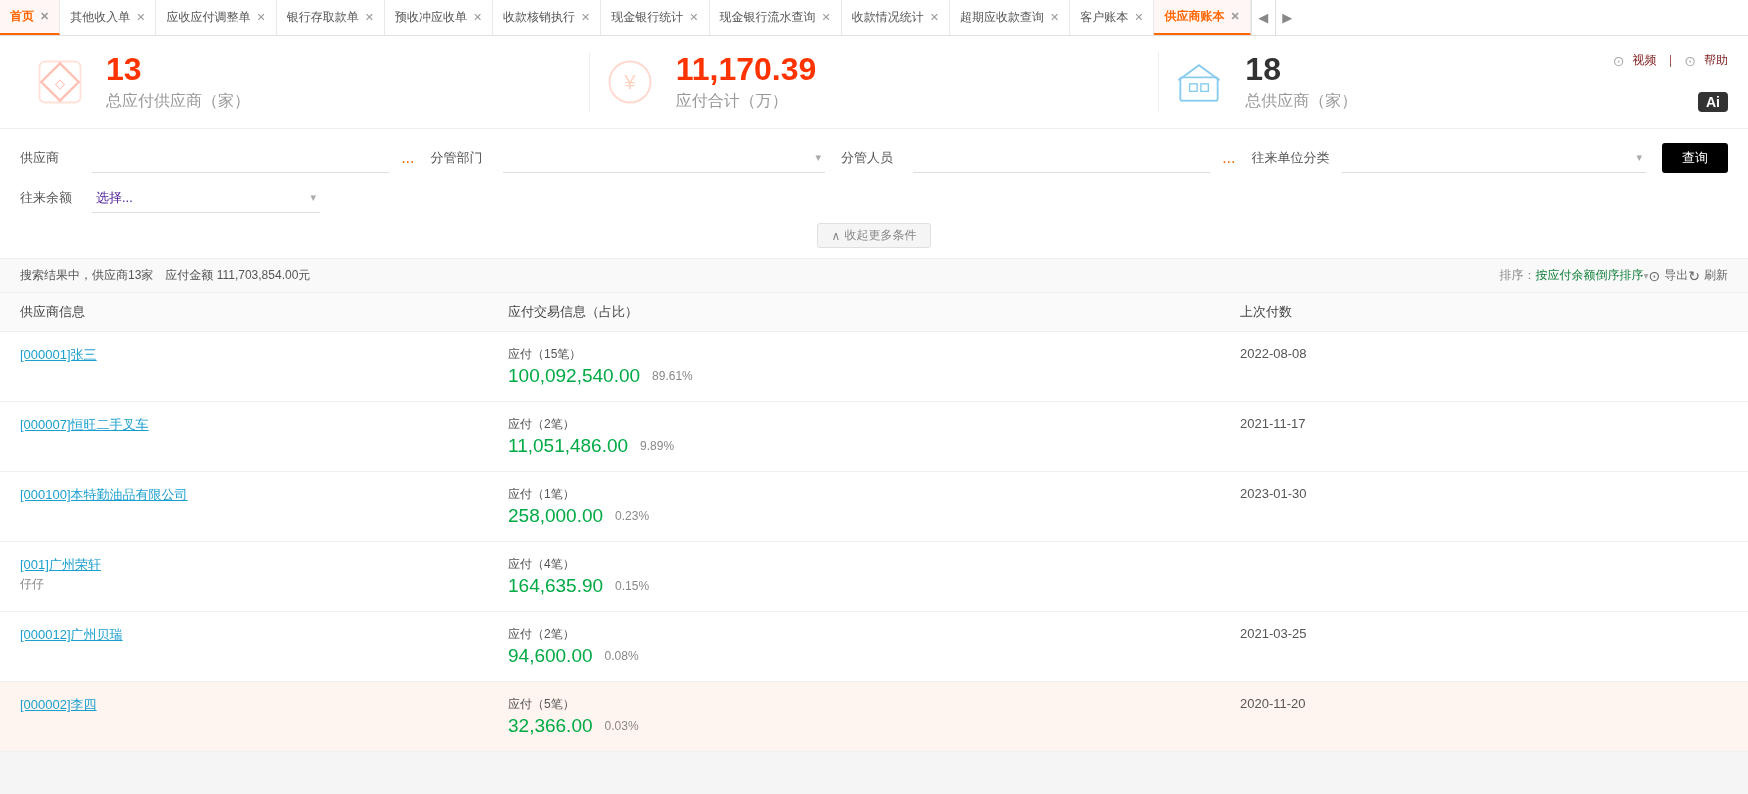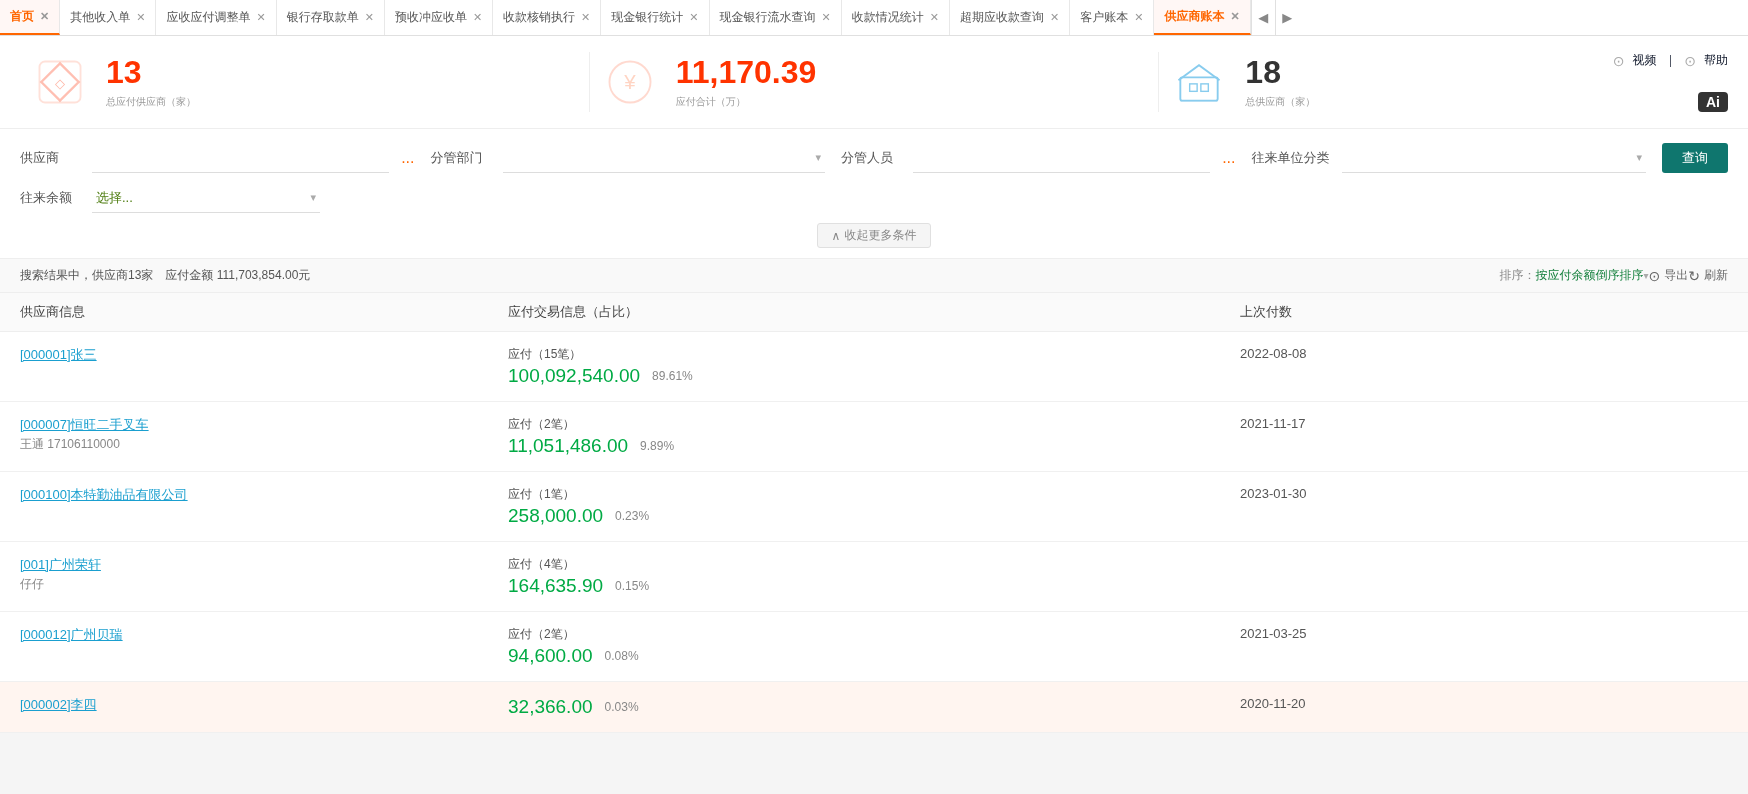--- a/index.html
+++ b/index.html
@@ -64,32 +64,32 @@
       margin-right: 16px;
       flex-shrink: 0;
       display: flex;
       align-items: center;
       justify-content: center;
     }
     .stat-icon svg { width: 56px; height: 56px; }
     .stat-info {}
     .stat-number { font-size: 32px; font-weight: bold; color: #ff3300; line-height: 1.1; }
     .stat-number-black { font-size: 32px; font-weight: bold; color: #333; line-height: 1.1; }
-    .stat-label { font-size: 10px; color: #999; margin-top: 4px; }
+    .stat-label { font-size: 16px; color: #999; margin-top: 4px; }
     .top-right-links {
       position: absolute;
       right: 20px;
       top: 16px;
       font-size: 12px;
       color: #888;
       display: flex;
       align-items: center;
       gap: 8px;
     }
-    .top-right-links span { cursor: pointer; color: #0f172a; }
+    .top-right-links span { cursor: pointer; color: #7f1d1d; }
     .divider-v { color: #ccc; }
 
     
     .filter-area {
       background: #fff;
       padding: 14px 20px 10px;
       border-bottom: 1px solid #eee;
     }
     .filter-row {
       display: flex;
@@ -130,25 +130,25 @@
       font-size: 13px;
       color: #333;
       background: transparent;
       cursor: pointer;
       display: flex;
       align-items: center;
       justify-content: space-between;
       padding: 0 4px;
       position: relative;
     }
-    .filter-select-text { color: #4d7c0f; flex: 1; }
+    .filter-select-text { color: #4c1d95; flex: 1; }
     .filter-ellipsis { color: #ff6600; font-size: 16px; cursor: pointer; }
     .dropdown-arrow { color: #aaa; font-size: 11px; }
     .query-btn {
-      background: #0f766e;
+      background: #000000;
       color: #fff;
       border: none;
       padding: 6px 20px;
       border-radius: 3px;
       cursor: pointer;
       font-size: 13px;
       height: 30px;
       white-space: nowrap;
     }
     .collapse-row {
@@ -440,21 +440,20 @@
           <span class="transaction-amount">100,092,540.00</span>
           <span class="transaction-percent">89.61%</span>
         </div>
       </div>
       <div class="last-payment">2022-08-08</div>
     </div>
 
     <div class="table-row">
       <div>
         <div class="supplier-name">[000007]恒旺二手叉车</div>
-        <div class="supplier-sub">王通  17106110000</div>
       </div>
       <div>
         <div class="transaction-type">应付（2笔）</div>
         <div class="transaction-row">
           <span class="transaction-amount">11,051,486.00</span>
           <span class="transaction-percent">9.89%</span>
         </div>
       </div>
       <div class="last-payment">2021-11-17</div>
     </div>
@@ -500,20 +499,21 @@
         </div>
       </div>
       <div class="last-payment">2021-03-25</div>
     </div>
 
     <div class="table-row highlighted">
       <div>
         <div class="supplier-name">[000002]李四</div>
       </div>
       <div>
+        <div class="transaction-type">应付（5笔）</div>
         <div class="transaction-row">
           <span class="transaction-amount">32,366.00</span>
           <span class="transaction-percent">0.03%</span>
         </div>
       </div>
       <div class="last-payment">2020-11-20</div>
     </div>
   </div>
 </div>
 

